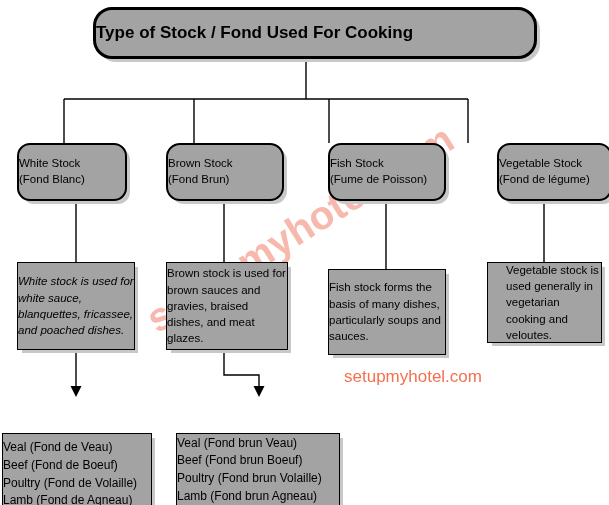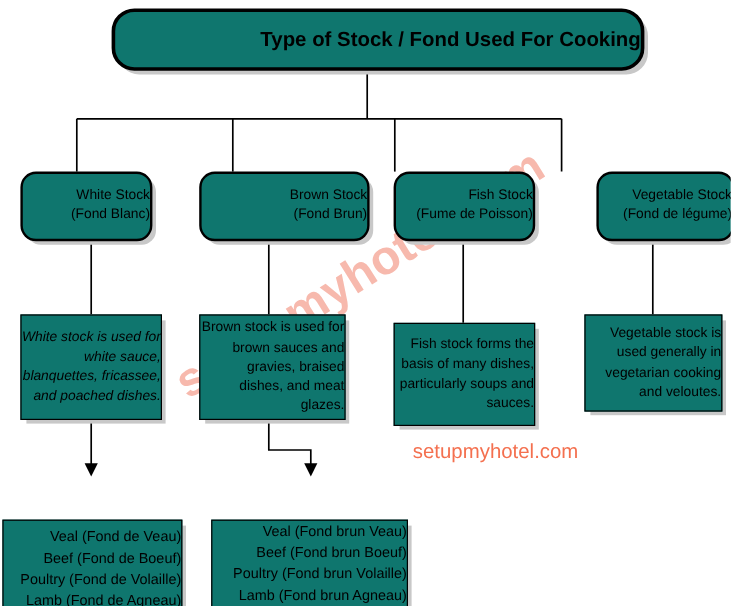--- a/index.html
+++ b/index.html
@@ -51,25 +51,25 @@
     left: 0;
     top: 0;
     width: 609px;
     height: 505px;
   }
 
   
   .node {
     position: absolute;
     box-sizing: border-box;
-    background: #0f766e;
+    background: #a3a3a3;
     display: flex;
     align-items: center;
     justify-content: center;
-    text-align: right;
+    text-align: left;
     color: #000000;
     z-index: 3;
   }
   .node .lines {
     width: 100%;
     white-space: pre-line;
     line-height: 1.22;
   }
 
   .title-node {
@@ -105,30 +105,30 @@
     border: 1.5px solid #000000;
     border-radius: 0;
     font-size: 12px;
     box-shadow: 4px 4px 0 -1px #c8c8c8;
     margin-top: 36px;
   }
   .list-node .lines { line-height: 1.48; }
 
   
   .col1 { left: 17px;  width: 110px; }
-  .col2 { left: 166px; width: 142px; }
+  .col2 { left: 166px; width: 118px; border-radius: 14px; }
   .col3 { left: 328px; width: 118px; }
   .col4 { left: 497px; width: 115px; }
 
   .row-stock { top: 143px; }
 
   .d1 { left: 17px;  top: 262px; width: 118px; height: 88px; font-style: italic; }
   .d2 { left: 166px; top: 262px; width: 122px; height: 88px; }
   .d3 { left: 328px; top: 269px; width: 118px; height: 86px; }
-  .d4 { left: 487px; top: 262px; width: 115px; height: 81px; }
+  .d4 { left: 487px; top: 262px; width: 115px; height: 81px; padding-left: 18px; }
 
   .l1 { left: 2px;   top: 397px; width: 150px; height: 101px; }
   .l2 { left: 176px; top: 397px; width: 164px; height: 92px; }
 </style>
 </head>
 <body>
 
 <div id="canvas">
 
   <div class="wm-diagonal">setupmyhotel.com</div>

